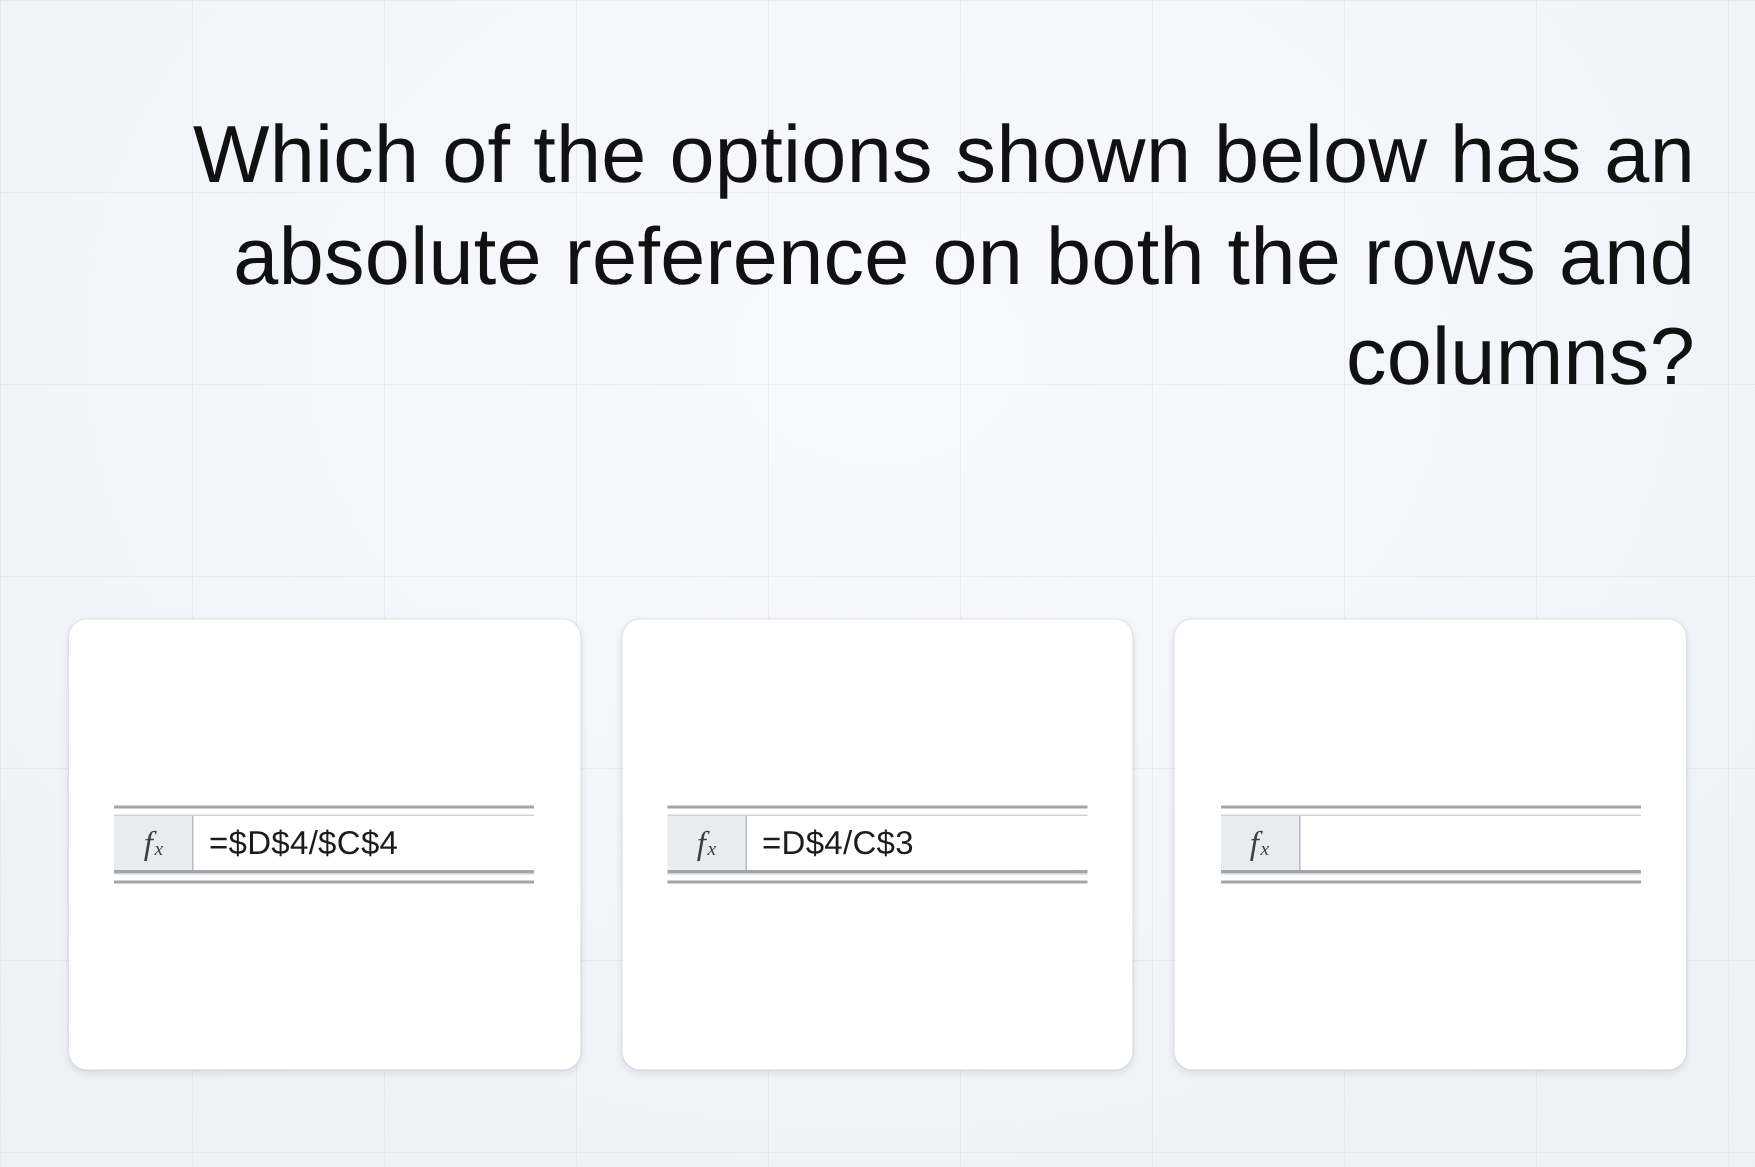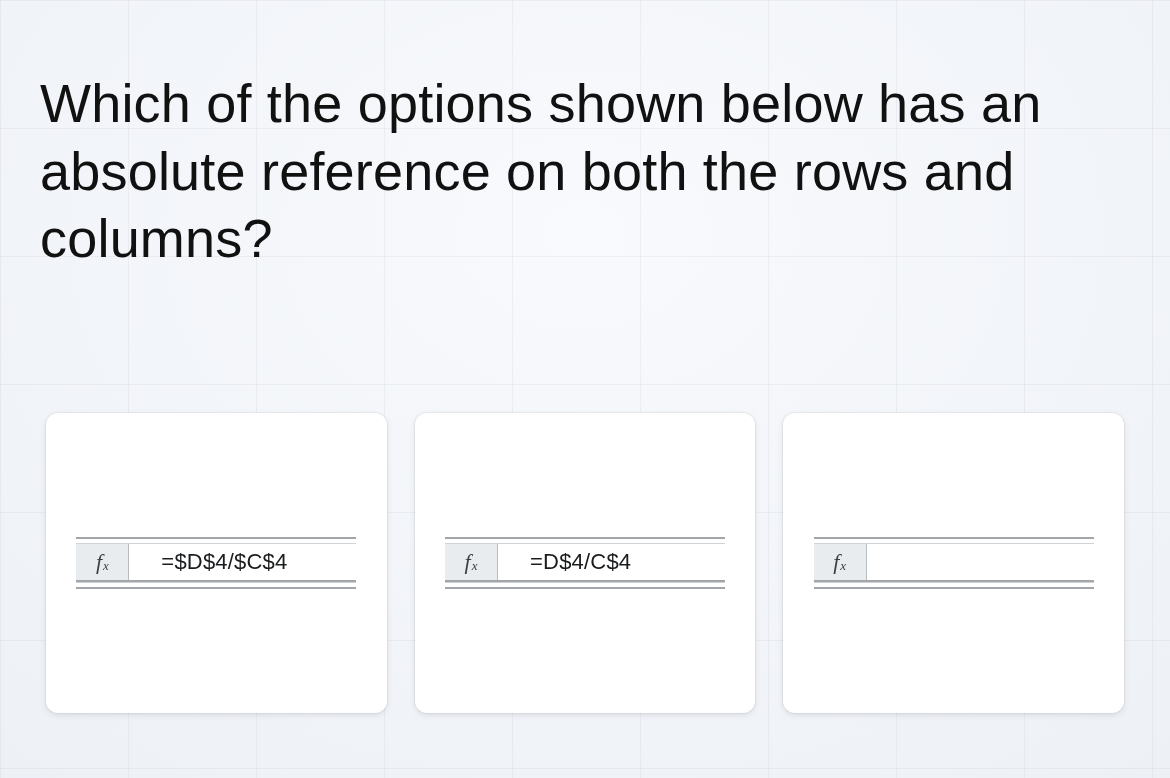--- a/index.html
+++ b/index.html
@@ -24,21 +24,21 @@
     box-sizing: border-box;
     padding: 70px 40px 40px 40px;
     display: flex;
     flex-direction: column;
   }
 
   .question {
     font-size: 54px;
     line-height: 1.25;
     color: #111;
-    text-align: left;
+    text-align: right;
     font-weight: 400;
     margin: 0 auto;
     max-width: 1090px;
     letter-spacing: 0.2px;
   }
 
   .options-row {
     margin-top: 140px;
     display: flex;
     justify-content: space-between;
@@ -91,29 +91,28 @@
   }
   .fb-fx .sub {
     font-size: 13px;
     font-style: italic;
     margin-left: 1px;
     position: relative;
     top: 4px;
   }
   .fb-text {
     flex: 1;
-    padding: 0 20px;
+    padding: 0 10px;
     display: flex;
     align-items: center;
     font-family: Arial, Helvetica, sans-serif;
     font-size: 22px;
     color: #1a1c1e;
     letter-spacing: 0.2px;
     white-space: nowrap;
-    margin-left: 12px;
   }
   .fb-bottom {
     height: 4px;
     border-top: 1px solid #cfd2d6;
     border-bottom: 2px solid #a2a5a9;
     background: #ffffff;
   }
 </style>
 </head>
 <body>
@@ -139,21 +138,21 @@
     </div>
 
     <div class="option-card">
       <div class="formula-bar">
         <div class="fb-top"></div>
         <div class="fb-row">
           <div class="fb-fx">
             <span>f</span>
               <span class="sub">x</span>
           </div>
-          <div class="fb-text">=D$4/C$4</div>
+          <div class="fb-text">=D$4/C$3</div>
         </div>
         <div class="fb-bottom"></div>
       </div>
     </div>
 
     <div class="option-card">
       <div class="formula-bar">
         <div class="fb-top"></div>
         <div class="fb-row">
           <div class="fb-fx">

